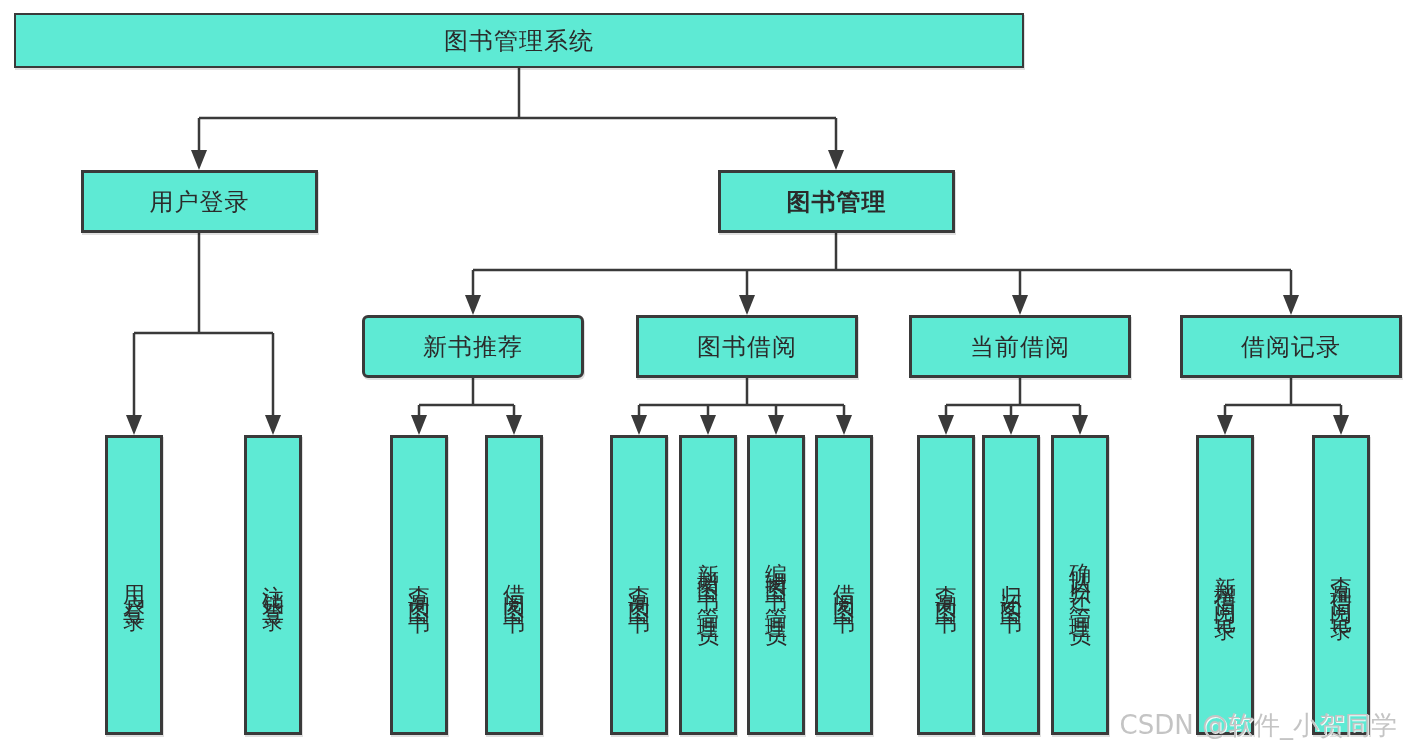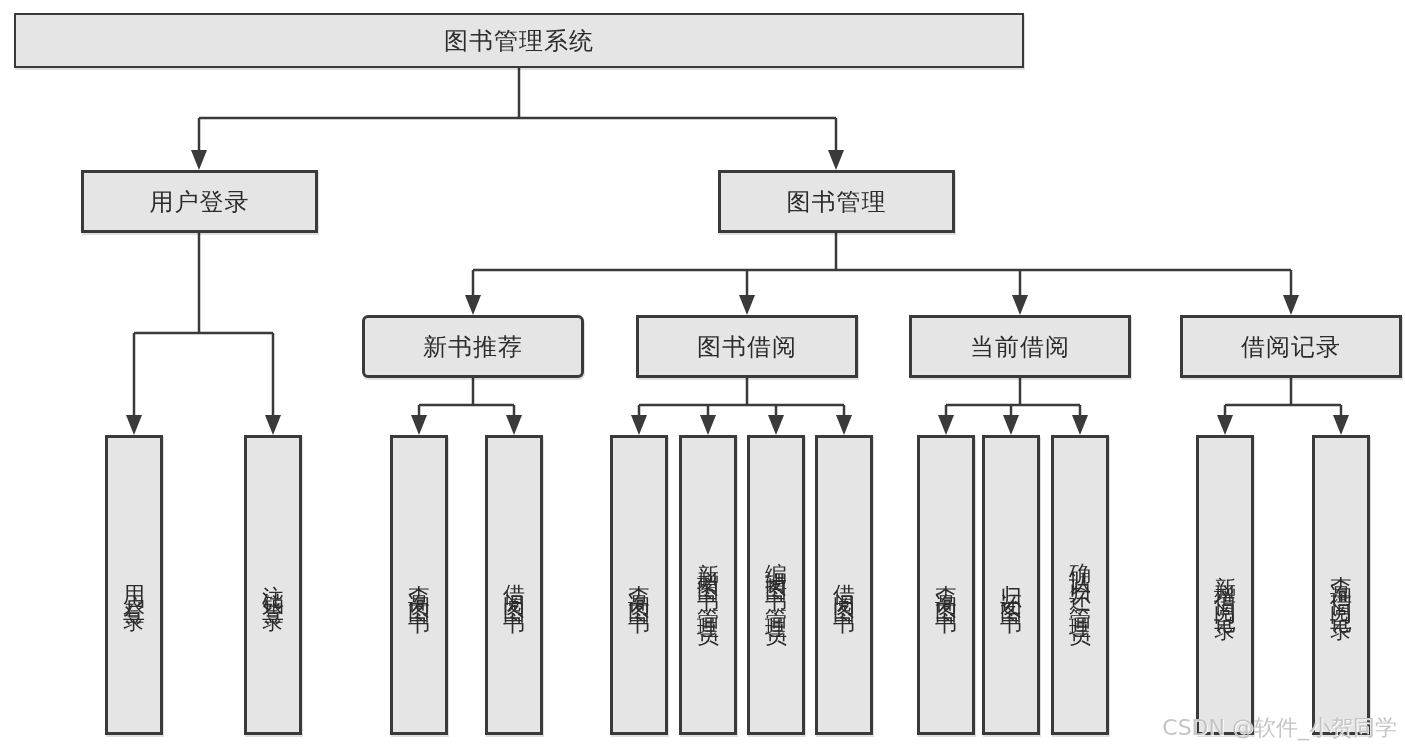--- a/index.html
+++ b/index.html
@@ -13,21 +13,21 @@
   }
   .connector-layer {
     position: absolute;
     left: 0; top: 0;
     width: 1405px; height: 747px;
     pointer-events: none;
   }
   .node {
     position: absolute;
     box-sizing: border-box;
-    background: #e5e5e5;
+    background: #5eead4;
     border: 3px solid #3a3a3a;
     color: #2b2b2b;
     display: flex;
     align-items: center;
     justify-content: center;
     box-shadow: 1px 2px 0 rgba(0,0,0,0.12);
   }
   .node.h-node {
     font-size: 24px;
     letter-spacing: 1px;
@@ -42,21 +42,21 @@
     text-orientation: mixed;
     font-size: 22px;
     letter-spacing: 9px;
     line-height: 1;
     text-align: center;
   }
   .watermark {
     position: absolute;
     right: 8px;
     bottom: 4px;
-    font-size: 22px;
+    font-size: 26px;
     color: #c4c4c4;
     text-shadow: 1px 1px 0 rgba(255,255,255,0.9);
     white-space: nowrap;
   }
   svg line { stroke: #3a3a3a; stroke-width: 2.5; }
   svg polygon { fill: #3a3a3a; }
 </style>
 </head>
 <body>
 
@@ -134,21 +134,21 @@
       <line x1="1225" y1="405" x2="1225" y2="417"></line>
       <polygon points="1217,415 1233,415 1225,435"></polygon>
       <line x1="1341" y1="405" x2="1341" y2="417"></line>
       <polygon points="1333,415 1349,415 1341,435"></polygon>
     </g>
   </svg>
 
   <div class="node h-node root-node" style="left:14px; top:13px; width:1010px; height:55px;">图书管理系统</div>
 
   <div class="node h-node" style="left:81px; top:170px; width:237px; height:63px;">用户登录</div>
-  <div class="node h-node" style="left:718px; top:170px; width:237px; height:63px;">图书管理</div>
+  <div class="node h-node" style="left:718px; top:170px; width:237px; height:63px;font-weight:bold;">图书管理</div>
 
   <div class="node h-node" style="left:362px; top:315px; width:222px; height:63px;border-radius:6px;">新书推荐</div>
   <div class="node h-node" style="left:909px; top:315px; width:222px; height:63px;">当前借阅</div>
   <div class="node h-node" style="left:636px; top:315px; width:222px; height:63px;">图书借阅</div>
   <div class="node h-node" style="left:1180px; top:315px; width:222px; height:63px;">借阅记录</div>
 
   <div class="node leaf-node" style="left:105px; top:435px; width:58px; height:300px;">用户登录</div>
   <div class="node leaf-node" style="left:244px; top:435px; width:58px; height:300px;">注销登录</div>
 
   <div class="node leaf-node" style="left:390px; top:435px; width:58px; height:300px;">查询图书</div>

